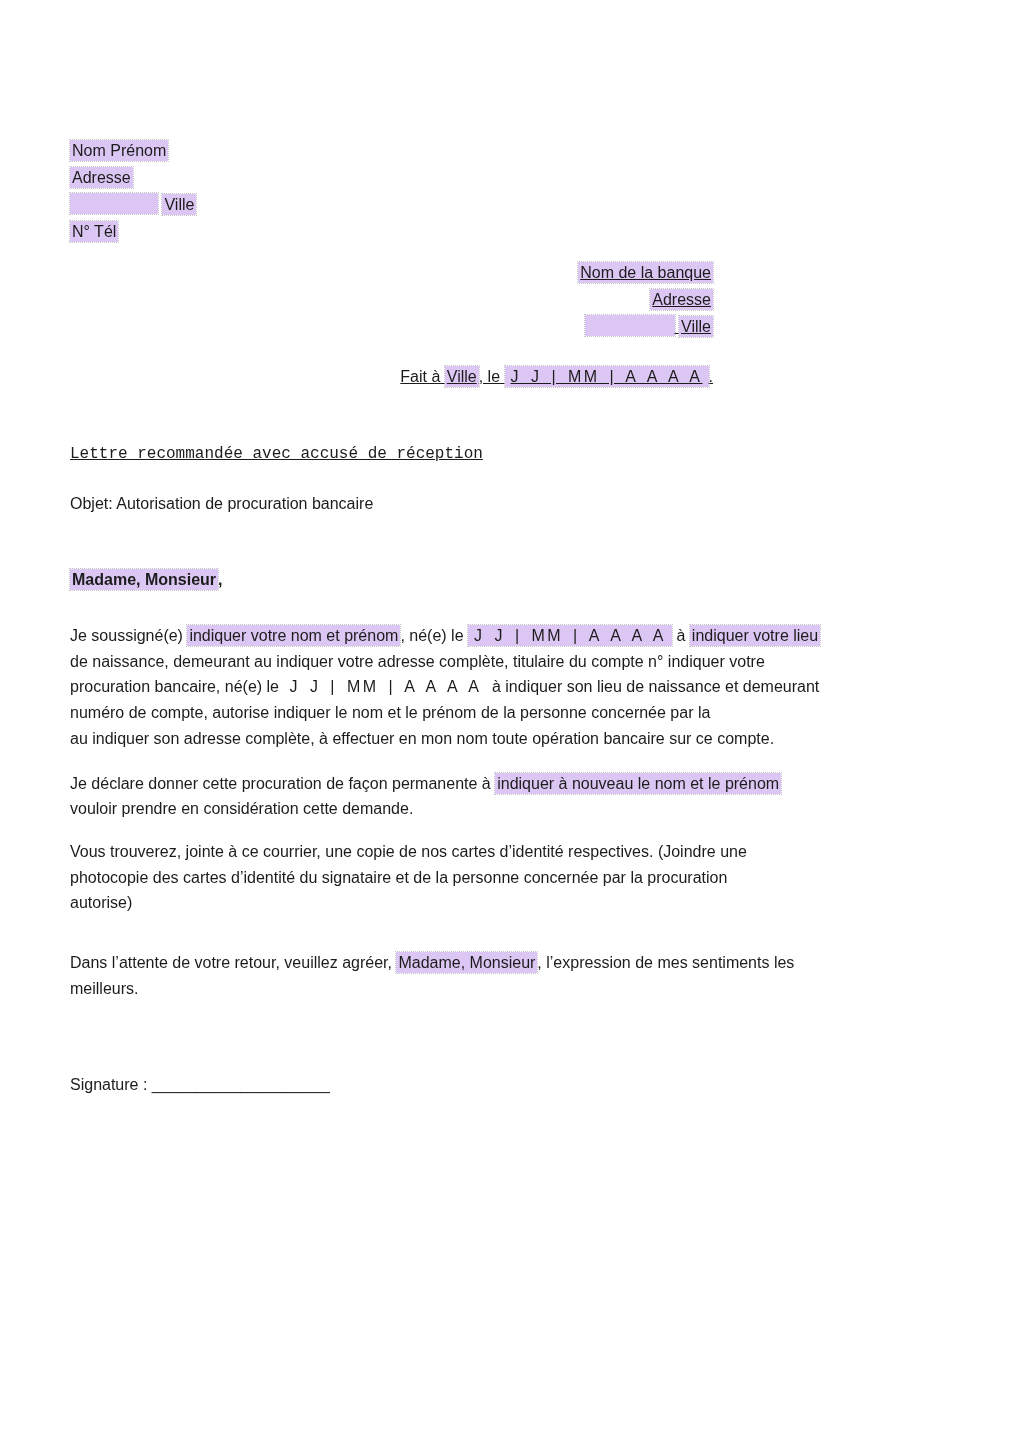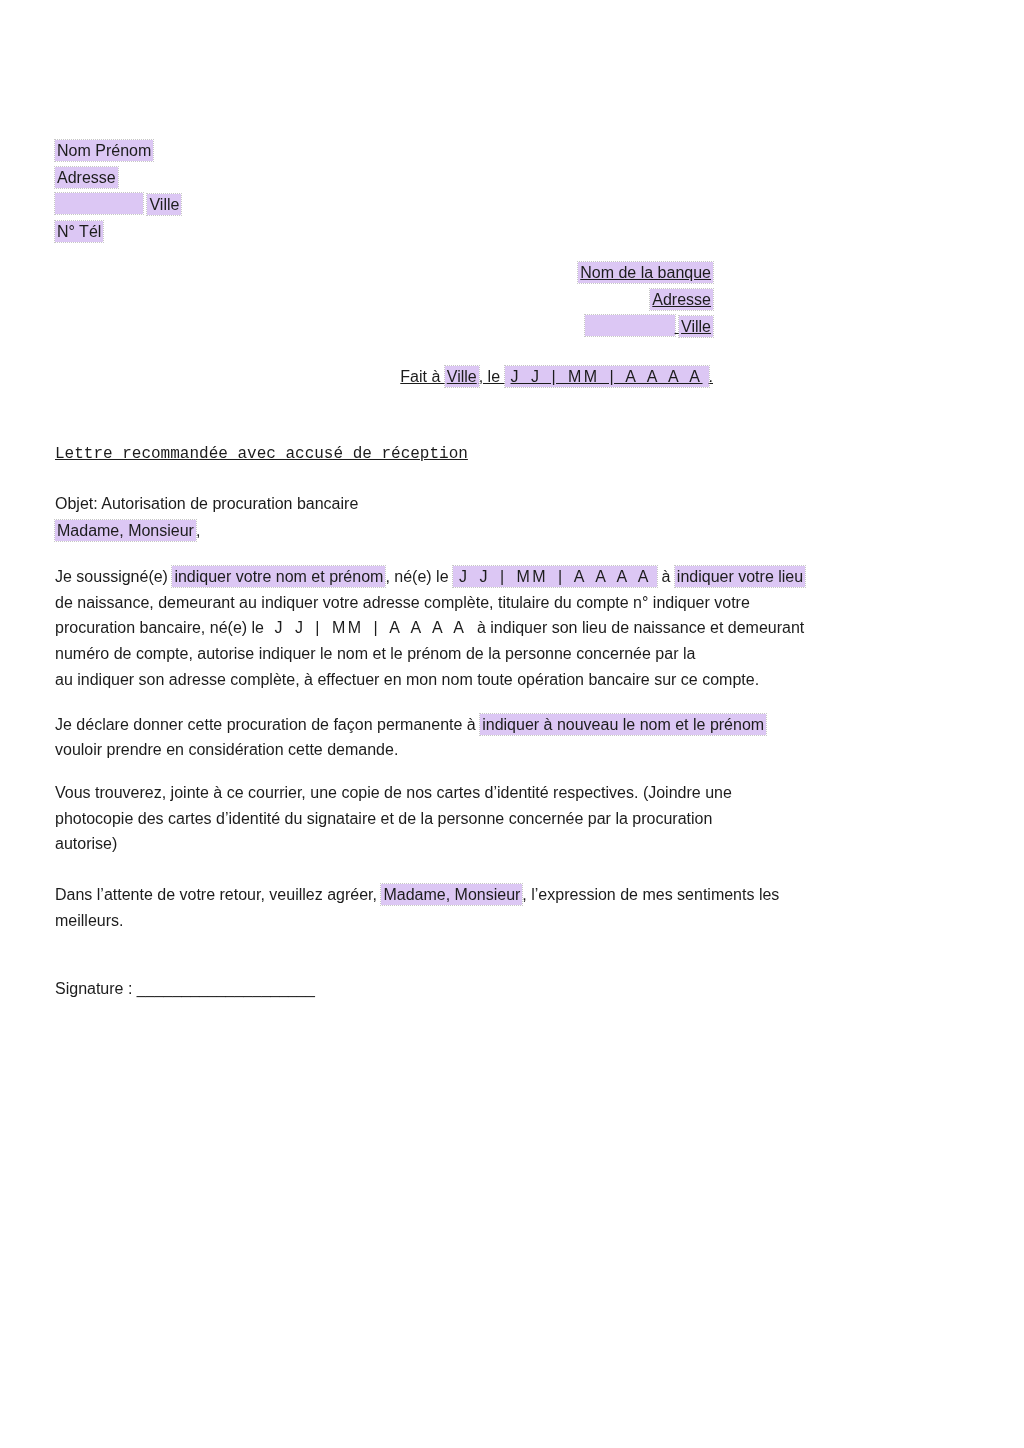--- a/index.html
+++ b/index.html
@@ -4,37 +4,37 @@
 <style>
   html,body{margin:0;padding:0;background:#ffffff;}
   .page{
     position:relative;
     width:836px;height:1448px;
     box-sizing:border-box;
     background:#ffffff;
     font-family:"Liberation Sans",sans-serif;
     font-size:16px;
     color:#1c1c1c;
-    padding:137px 123px 0 55px;
+    padding:137px 123px 0 70px;
     overflow:hidden;
   }
   .line{line-height:27px;white-space:pre;}
   .right{text-align:right;text-decoration:underline;}
   .body-par .line{line-height:25.7px;}
   .par{margin:0;}
-  .p1{margin-top:20px;}
+  .p1{margin-top:30px;}
   .p2{margin-top:19px;}
   .p3{margin-top:17px;}
-  .p4{margin-top:25px;}
+  .p4{margin-top:34px;}
   .recipient{margin-top:14px;}
   .date-line{margin-top:23px;}
   .registered{margin-top:51px;text-decoration:underline;font-family:Liberation Mono, monospace;}
   .object{margin-top:22px;}
-  .salutation{}
-  .signature{margin-top:42px;}
+  .salutation{margin-top:49px;font-weight:bold;}
+  .signature{margin-top:70px;}
   .hl{
     background:#dcc7f4;
     padding:2px 2px;
     outline:1px dotted rgba(130,130,130,.45);
     outline-offset:0;
   }
   .blank{
     display:inline-block;
     height:21px;
     vertical-align:-4px;

